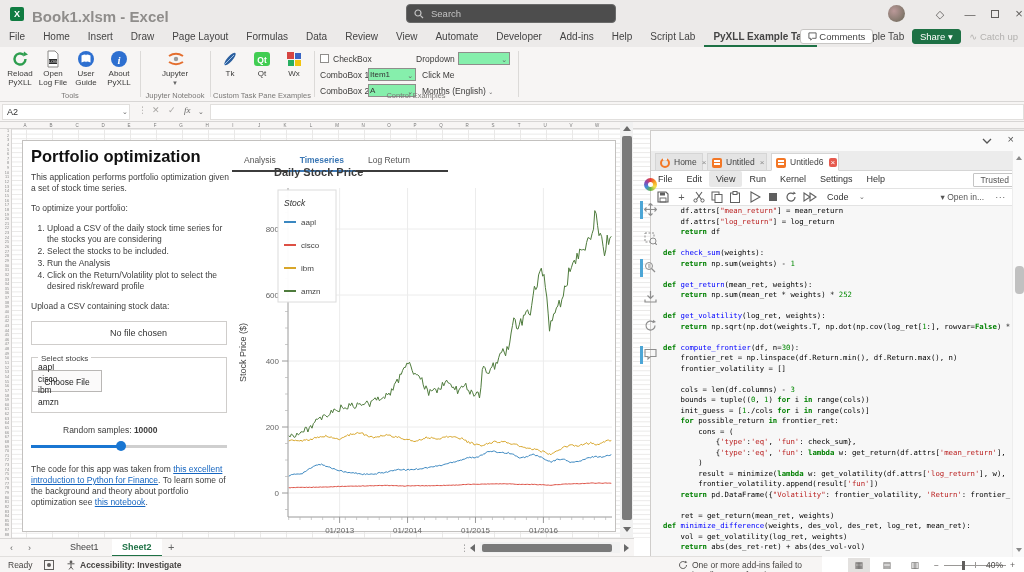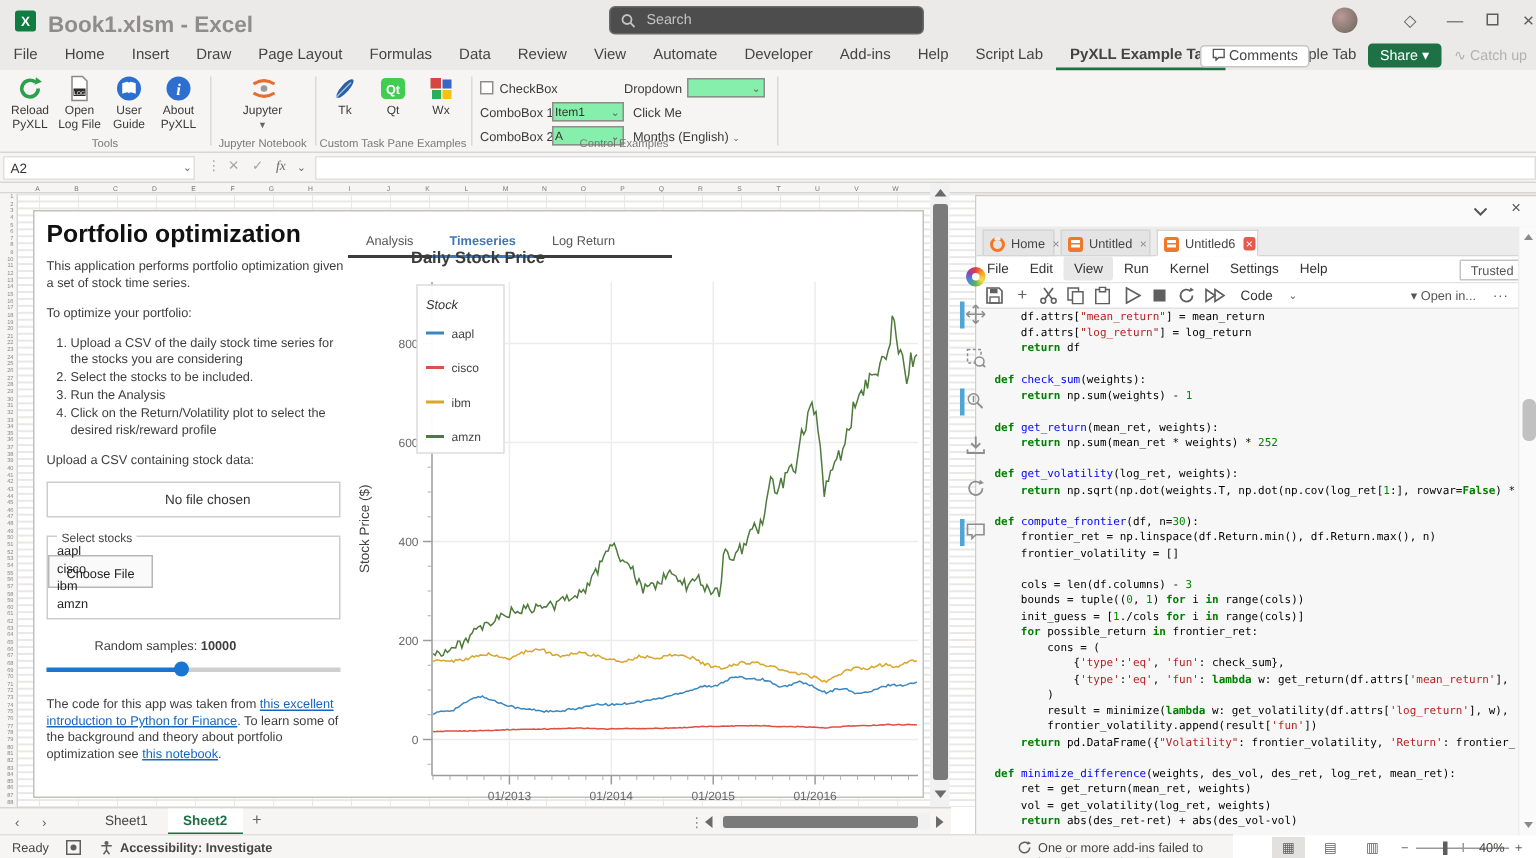--- a/index.html
+++ b/index.html
@@ -728,22 +728,22 @@
         <div class="cline">    init_guess = [<span class="nm">1</span>./cols <span class="kw">for</span> i <span class="kw">in</span> range(cols)]</div>
         <div class="cline">    <span class="kw">for</span> possible_return <span class="kw">in</span> frontier_ret:</div>
         <div class="cline">        cons = (</div>
         <div class="cline">            {<span class="st">'type'</span>:<span class="st">'eq'</span>, <span class="st">'fun'</span>: check_sum},</div>
         <div class="cline">            {<span class="st">'type'</span>:<span class="st">'eq'</span>, <span class="st">'fun'</span>: <span class="kw">lambda</span> w: get_return(df.attrs[<span class="st">'mean_return'</span>],</div>
         <div class="cline">        )</div>
         <div class="cline">        result = minimize(<span class="kw">lambda</span> w: get_volatility(df.attrs[<span class="st">'log_return'</span>], w),</div>
         <div class="cline">        frontier_volatility.append(result[<span class="st">'fun'</span>])</div>
         <div class="cline">    <span class="kw">return</span> pd.DataFrame({<span class="st">"Volatility"</span>: frontier_volatility, <span class="st">'Return'</span>: frontier_</div>
         <div class="cline">&nbsp;</div>
+        <div class="cline">    ret = get_return(mean_ret, weights)</div>
         <div class="cline"><span class="kw">def</span> <span class="fn">minimize_difference</span>(weights, des_vol, des_ret, log_ret, mean_ret):</div>
-        <div class="cline">    ret = get_return(mean_ret, weights)</div>
         <div class="cline">    vol = get_volatility(log_ret, weights)</div>
         <div class="cline">    <span class="kw">return</span> abs(des_ret-ret) + abs(des_vol-vol)</div>
       </div>
     <div id="jp-vscroll">
       <div class="jp-tri-up"></div>
       <div id="jp-vthumb"></div>
       <div class="jp-tri-down"></div>
     </div>
   </div>
 

